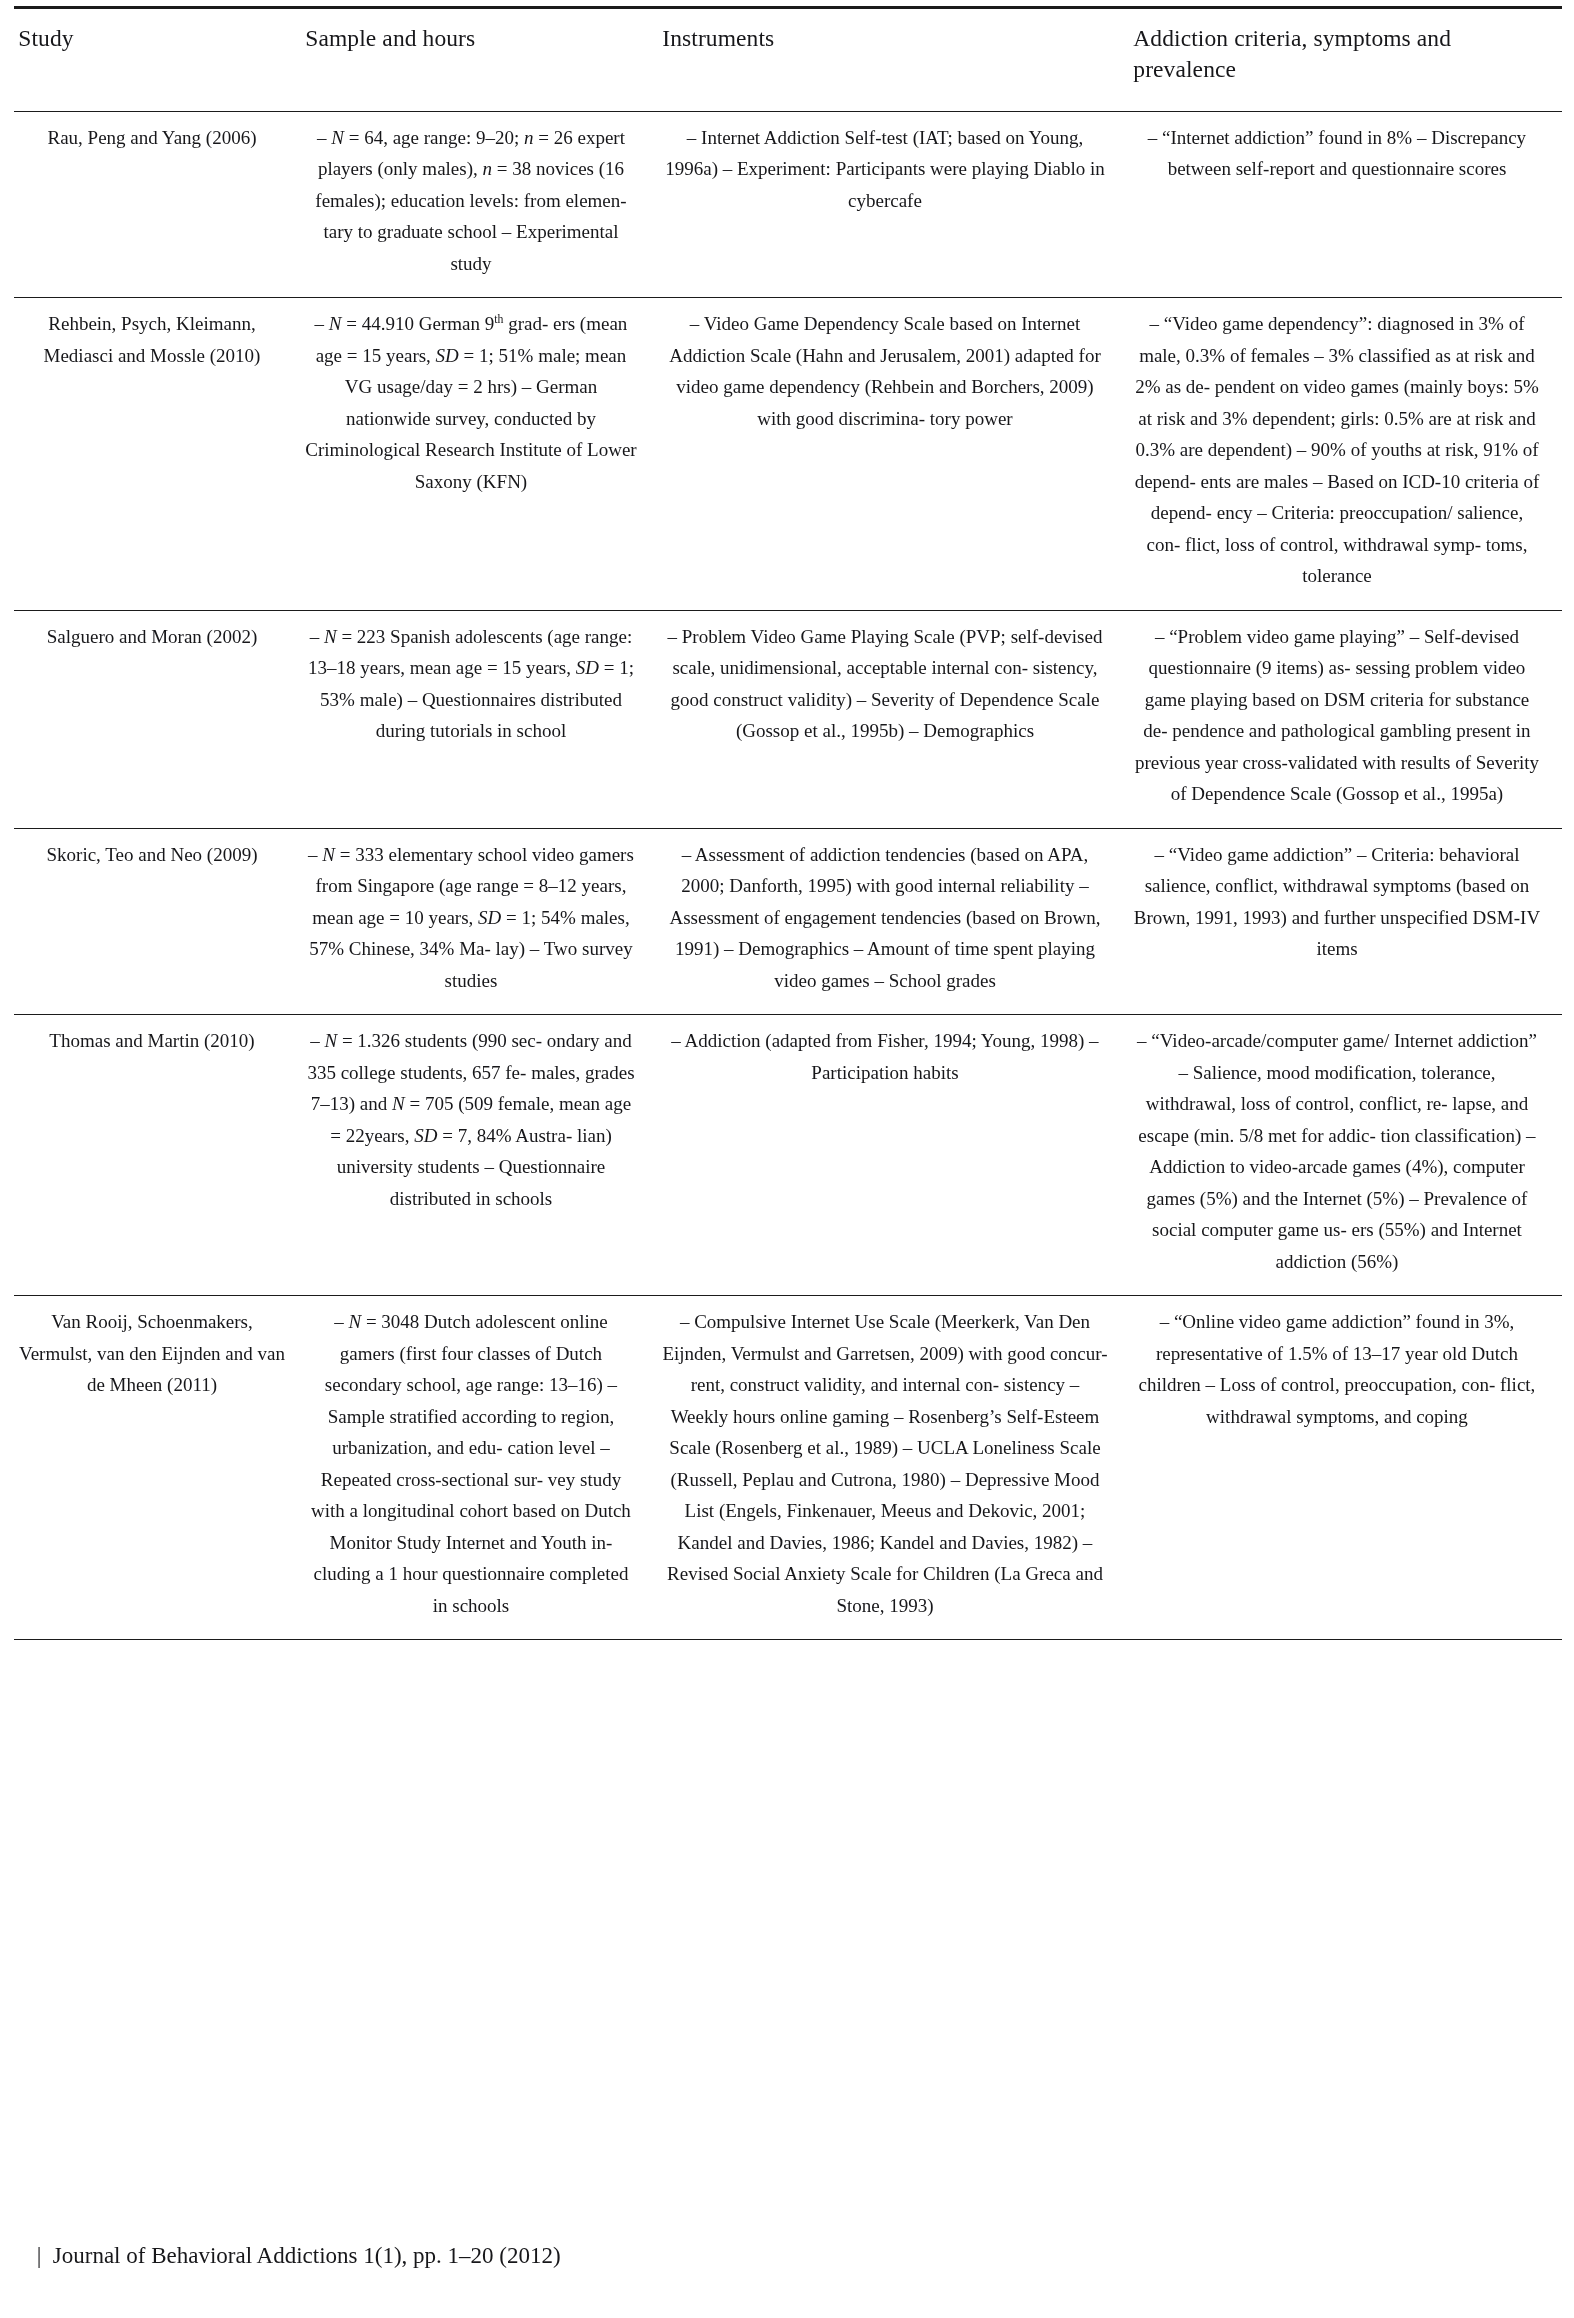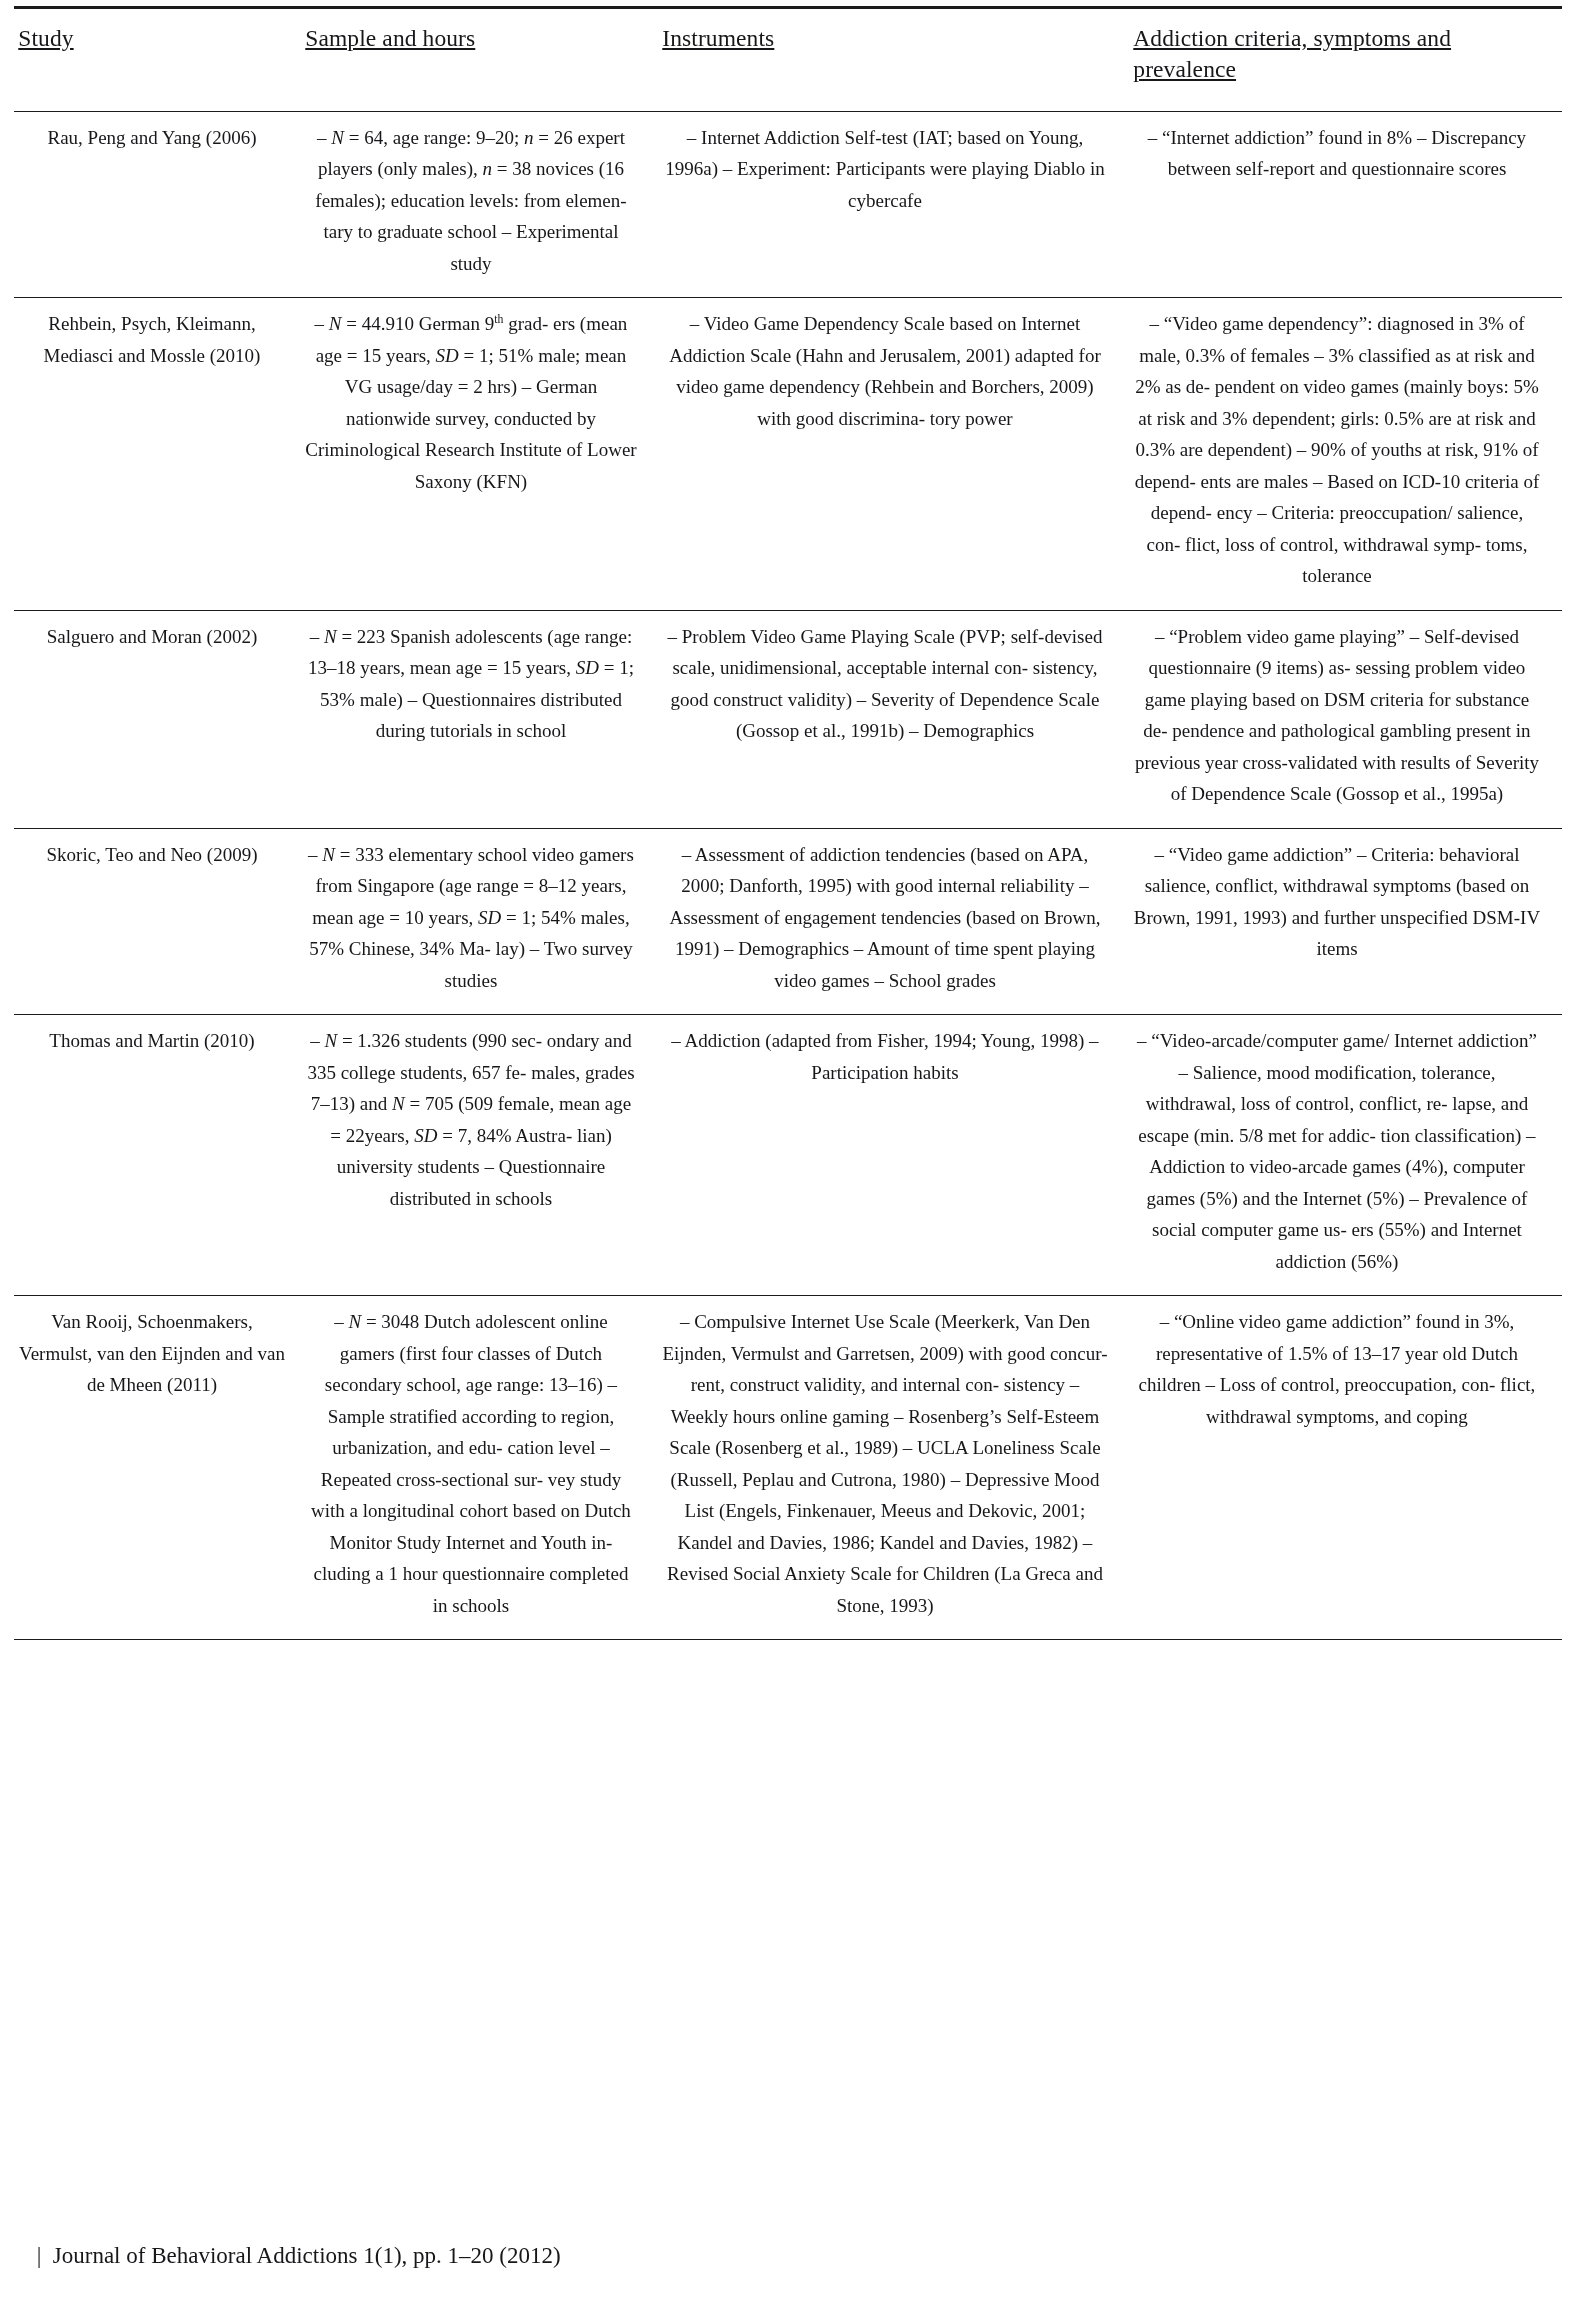--- a/index.html
+++ b/index.html
@@ -36,21 +36,21 @@
 
   thead th {
     font-weight: normal;
     text-align: left;
     vertical-align: top;
     font-size: 23.5px;
     line-height: 31px;
     padding: 13.7px 21px 26px 4.6px;
     letter-spacing: 0.1px;
   }
-  thead tr.head-row th { border-top: 3px solid #1b1b1b; text-decoration: underline; }
+  thead tr.head-row th { border-top: 3px solid #1b1b1b; }
   tbody tr.data-row > td { border-top: 1.5px solid #1b1b1b; }
   tbody td {
     vertical-align: top;
     font-size: 19px;
     line-height: 31.5px;
     padding: 10px 21px 18px 4.6px;
     text-align: center;
     hyphens: none;
   }
   tbody td.col-study { padding-right: 15px; }
@@ -148,21 +148,21 @@
 (age range: 13–18 years, mean
 age = 15 years, <i>SD</i> = 1; 53%
 male)
 – Questionnaires distributed
 during tutorials in school</td>
         <td class="cell-lines">– Problem Video Game Playing Scale
 (PVP; self-devised scale,
 unidimensional, acceptable internal con-
 sistency, good construct validity)
 – Severity of Dependence Scale (Gossop
-et al., 1991b)
+et al., 1995b)
 – Demographics</td>
         <td class="cell-lines">– “Problem video game playing”
 – Self-devised questionnaire (9 items) as-
 sessing problem video game playing
 based on DSM criteria for substance de-
 pendence and pathological gambling
 present in previous year cross-validated
 with results of Severity of Dependence
 Scale (Gossop et al., 1995a)</td>
       </tr>

